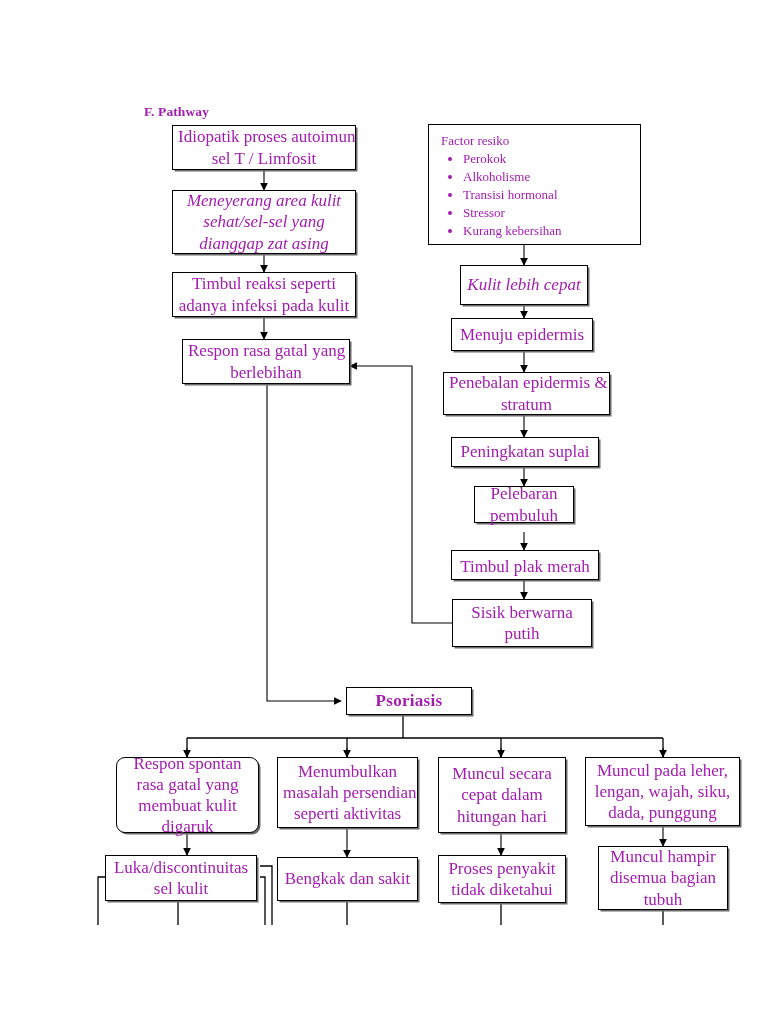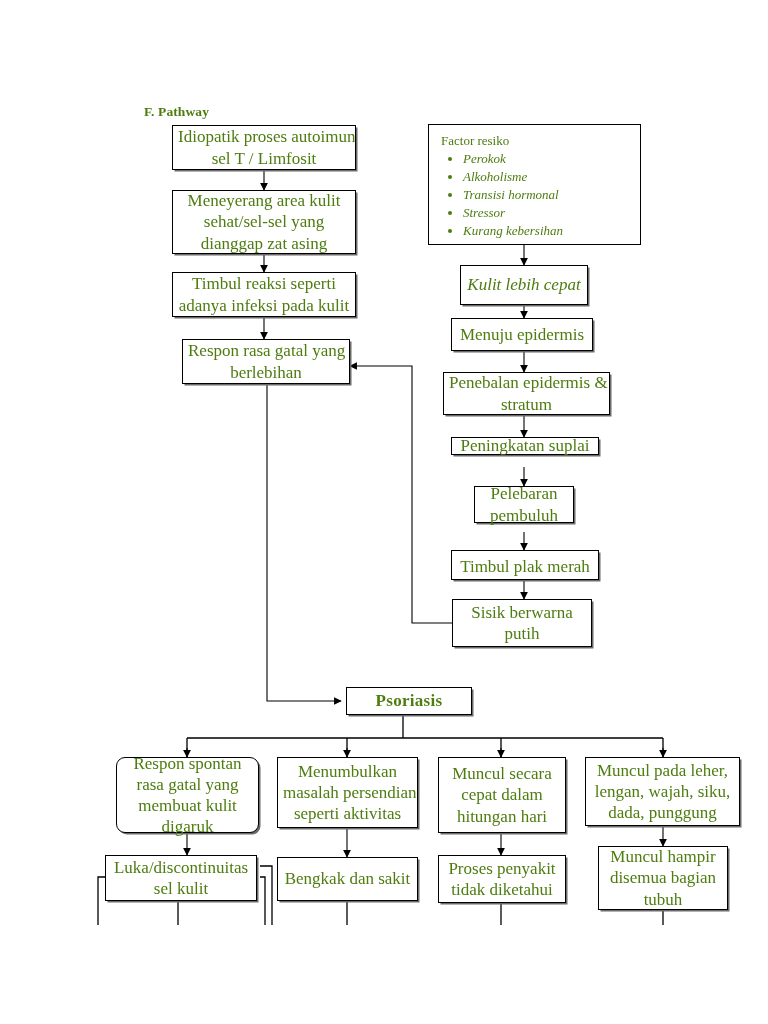--- a/index.html
+++ b/index.html
@@ -8,21 +8,21 @@
     padding: 0;
     background: #ffffff;
   }
   #page {
     position: relative;
     width: 768px;
     height: 1024px;
     background: #ffffff;
     overflow: hidden;
     font-family: "Liberation Serif", "DejaVu Serif", serif;
-    color: #4d7c0f;
+    color: #a21caf;
   }
   #svg-layer {
     position: absolute;
     left: 0;
     top: 0;
     width: 768px;
     height: 1024px;
   }
   .heading {
     position: absolute;
@@ -70,21 +70,20 @@
     text-align: left;
   }
   .list-node .list-title {
     display: block;
     margin-bottom: 0;
   }
   .list-node ul {
     margin: 0;
     padding-left: 22px;
     list-style: disc;
-    font-style: italic;
   }
   .list-node li {
     margin: 0;
     padding: 0;
   }
   .list-node li::marker {
     font-size: 13px;
   }
 </style>
 </head>
@@ -143,21 +142,21 @@
 
   <div class="heading" style="left:144px; top:104px;">F. Pathway</div>
 
   <div class="node shadowed" style="left:172px; top:125px; width:184px; height:45px;">
     <span class="lines">
       <span>Idiopatik proses autoimun</span>
       <span>sel T / Limfosit</span>
     </span>
   </div>
 
-  <div class="node shadowed" style="left:172px; top:190px; width:184px; height:64px;">
+  <div class="node shadowed" style="left:172px; top:190px; width:184px; height:64px;font-style:italic;">
     <span class="lines">
       <span>Meneyerang area kulit</span>
       <span>sehat/sel-sel yang</span>
       <span>dianggap zat asing</span>
     </span>
   </div>
 
   <div class="node shadowed" style="left:172px; top:272px; width:184px; height:45px;">
     <span class="lines">
       <span>Timbul reaksi seperti</span>
@@ -195,21 +194,21 @@
     </span>
   </div>
 
   <div class="node shadowed" style="left:443px; top:372px; width:167px; height:43px;">
     <span class="lines">
       <span>Penebalan epidermis &amp;</span>
       <span>stratum</span>
     </span>
   </div>
 
-  <div class="node shadowed" style="left:451px; top:437px; width:148px; height:18px;">
+  <div class="node shadowed" style="left:451px; top:437px; width:148px; height:30px;">
     <span class="lines">
       <span>Peningkatan suplai</span>
     </span>
   </div>
 
   <div class="node shadowed" style="left:474px; top:486px; width:100px; height:37px;">
     <span class="lines">
       <span>Pelebaran</span>
       <span>pembuluh</span>
     </span>

